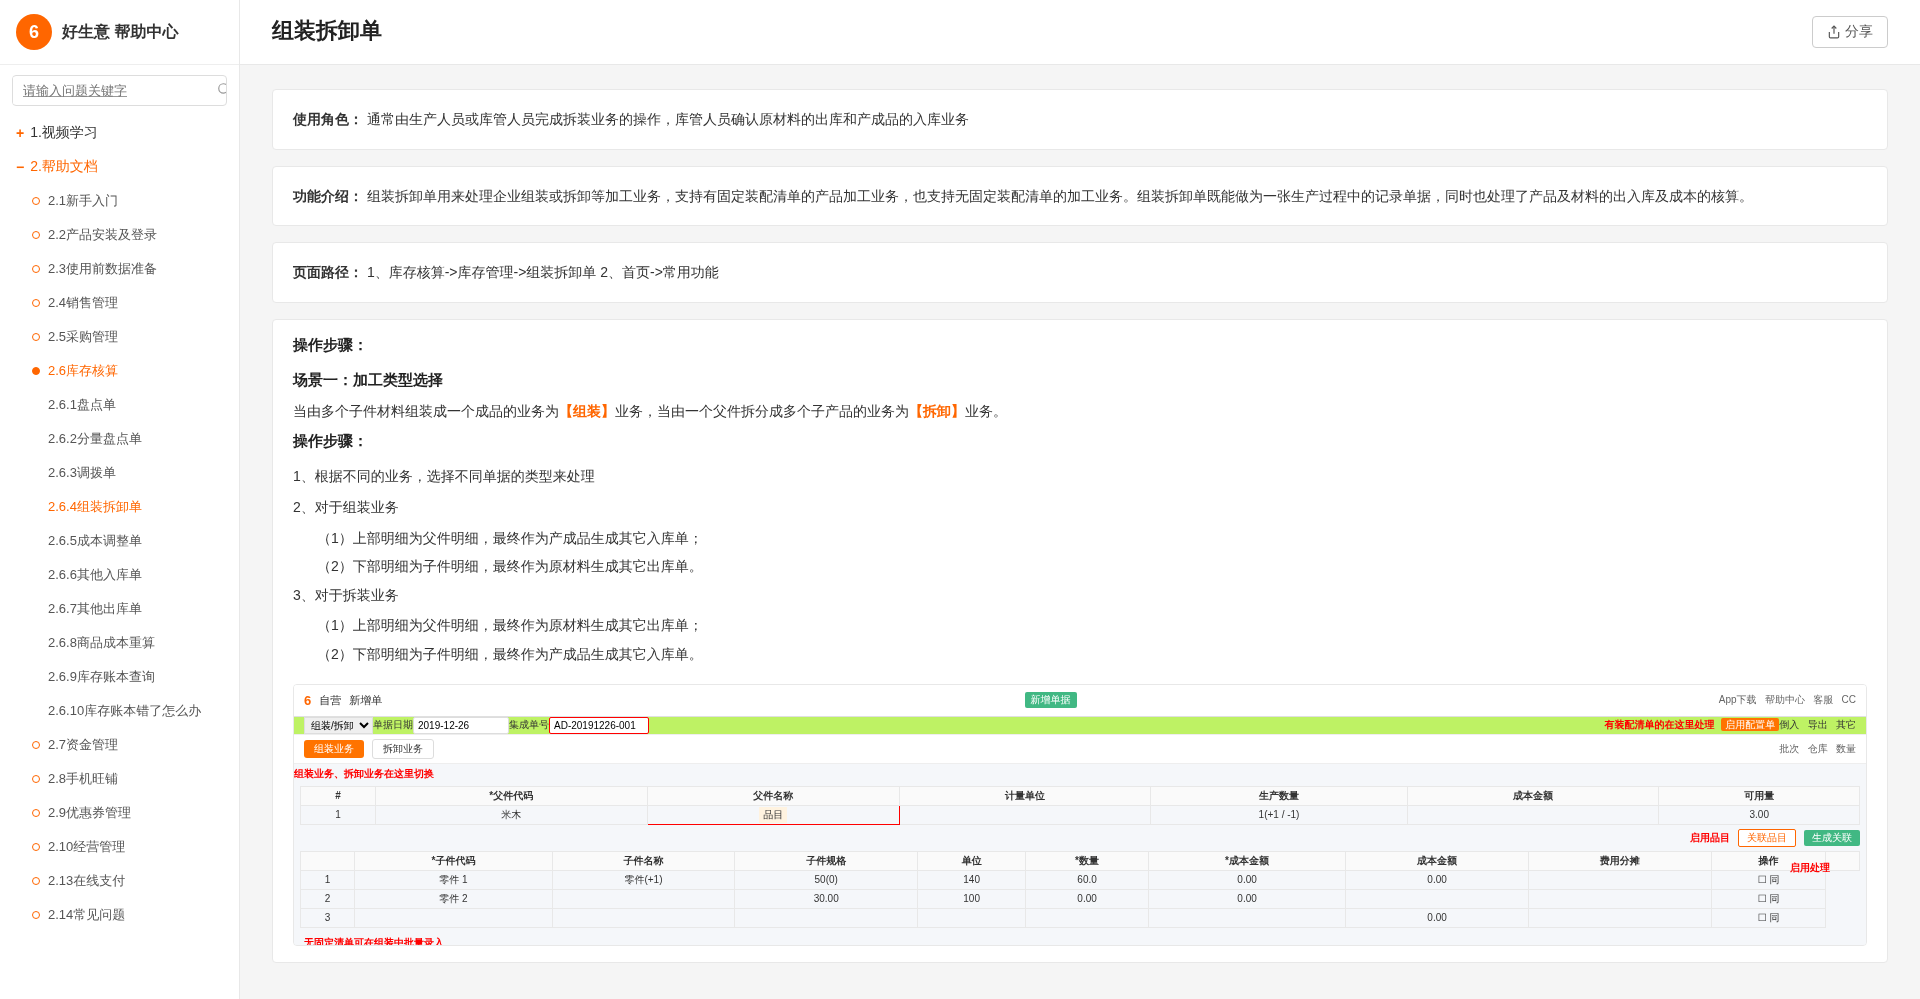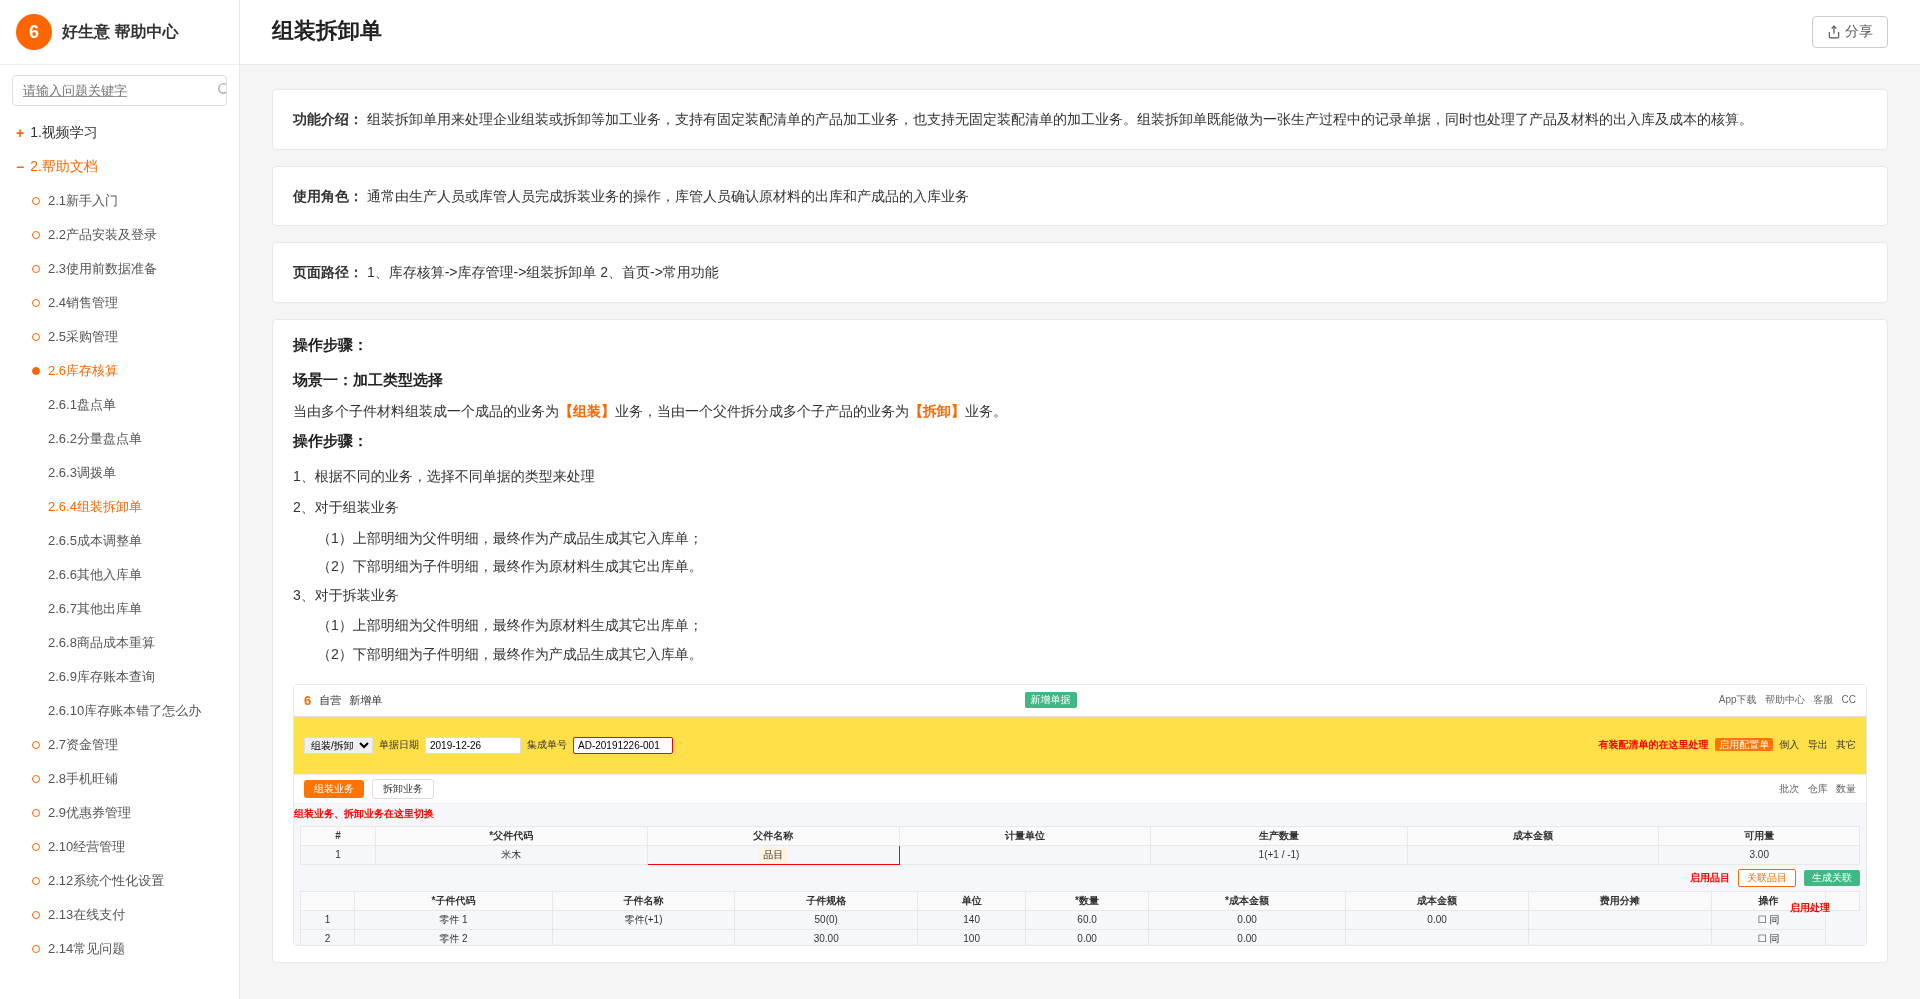--- a/index.html
+++ b/index.html
@@ -318,24 +318,20 @@
       <span class="dot-icon"></span>
       <span>2.8手机旺铺</span>
     </div>
     <div class="nav-item sub">
       <span class="dot-icon"></span>
       <span>2.9优惠券管理</span>
     </div>
     <div class="nav-item sub">
       <span class="dot-icon"></span>
       <span>2.10经营管理</span>
-    </div>
-    <div class="nav-item sub">
-      <span class="dot-icon"></span>
-      <span>2.12系统个性化设置</span>
     </div>
     <div class="nav-item sub">
       <span class="dot-icon"></span>
       <span>2.13在线支付</span>
     </div>
     <div class="nav-item sub">
       <span class="dot-icon"></span>
       <span>2.14常见问题</span>
     </div>
 
@@ -352,29 +348,29 @@
           <line x1="12" y1="2" x2="12" y2="15"></line>
       </svg>
       <span>分享</span>
     </button>
   </div>
 
   <div class="main-content">
 
     <div class="info-block">
       <p>
+        <strong>使用角色：</strong>
+        <span>通常由生产人员或库管人员完成拆装业务的操作，库管人员确认原材料的出库和产成品的入库业务</span>
+      </p>
+    </div>
+
+    <div class="info-block">
+      <p>
         <strong>功能介绍：</strong>
         <span>组装拆卸单用来处理企业组装或拆卸等加工业务，支持有固定装配清单的产品加工业务，也支持无固定装配清单的加工业务。组装拆卸单既能做为一张生产过程中的记录单据，同时也处理了产品及材料的出入库及成本的核算。</span>
-      </p>
-    </div>
-
-    <div class="info-block">
-      <p>
-        <strong>使用角色：</strong>
-        <span>通常由生产人员或库管人员完成拆装业务的操作，库管人员确认原材料的出库和产成品的入库业务</span>
       </p>
     </div>
 
     <div class="info-block">
       <p>
         <strong>页面路径：</strong>
         <span>1、库存核算-&gt;库存管理-&gt;组装拆卸单  2、首页-&gt;常用功能</span>
       </p>
     </div>
 
@@ -405,21 +401,21 @@
             <div class="inner-topbar">
               <span style="color:#f60;font-weight:bold;font-size:13px;">6</span>
               <span>自营</span>
               <span>新增单</span>
               <div style="flex:1"></div>
               <span style="background:#41b883;color:#fff;padding:1px 6px;border-radius:2px;font-size:10px;">新增单据</span>
               <div style="flex:1"></div>
               <span style="font-size:10px;color:#666;">App下载 &nbsp; 帮助中心 &nbsp; 客服 &nbsp; CC</span>
             </div>
 
-            <div style="background:#fde047;padding:20px 10px;display:flex;align-items:center;gap:6px;font-size:10px;border-bottom:1px solid #eee;">
+            <div style="background:#bef264;padding:0 10px;display:flex;align-items:center;font-size:10px;border-bottom:1px solid #eee;">
               <select style="font-size:10px;border:1px solid #ddd;padding:1px 2px;">
                 <option>组装/拆卸</option>
               </select>
               <span>单据日期</span>
               <input class="inner-input" value="2019-12-26" style="">
               <span>集成单号</span>
               <input class="inner-input inner-red-border" value="AD-20191226-001" style="width: 100px;">
               <div style="flex:1"></div>
               <div style="position:relative;">
                 <span style="color:red;font-size:10px;font-weight:bold;">有装配清单的在这里处理</span>

